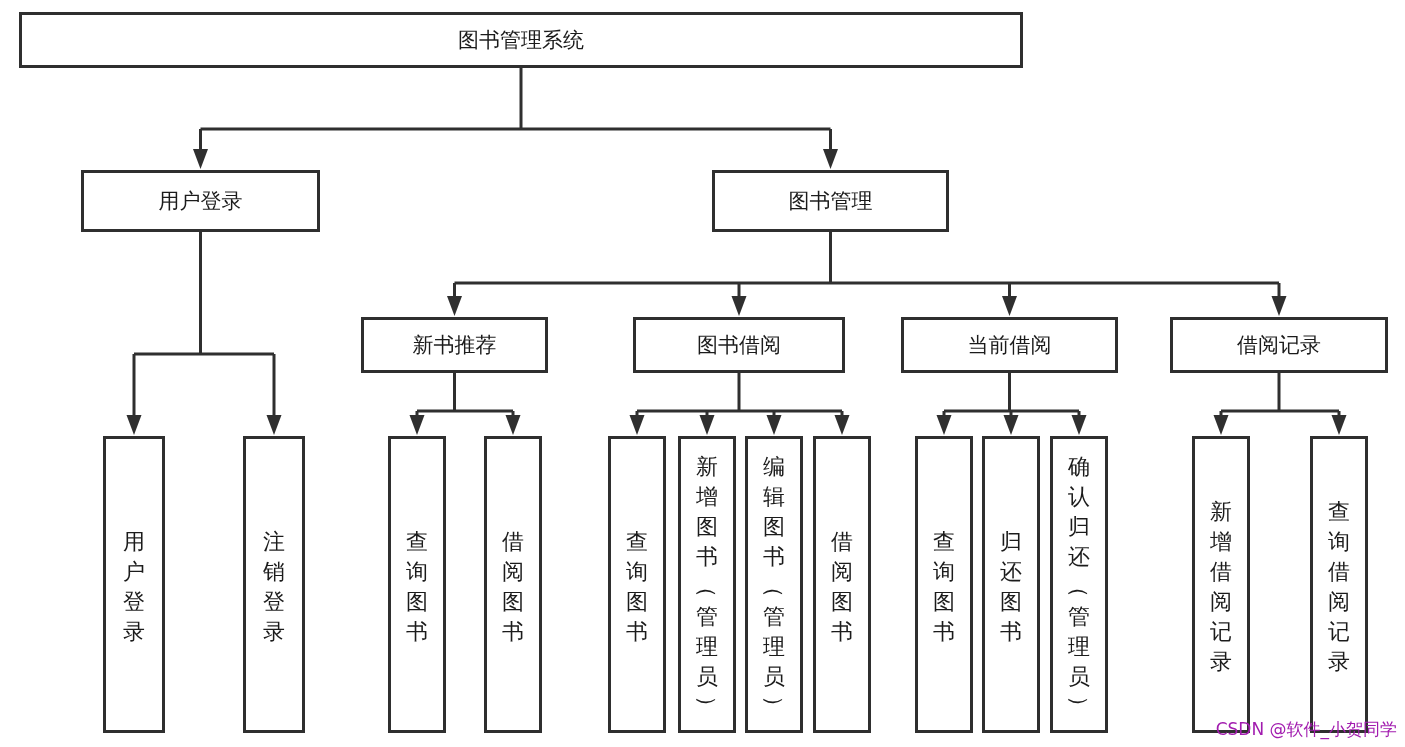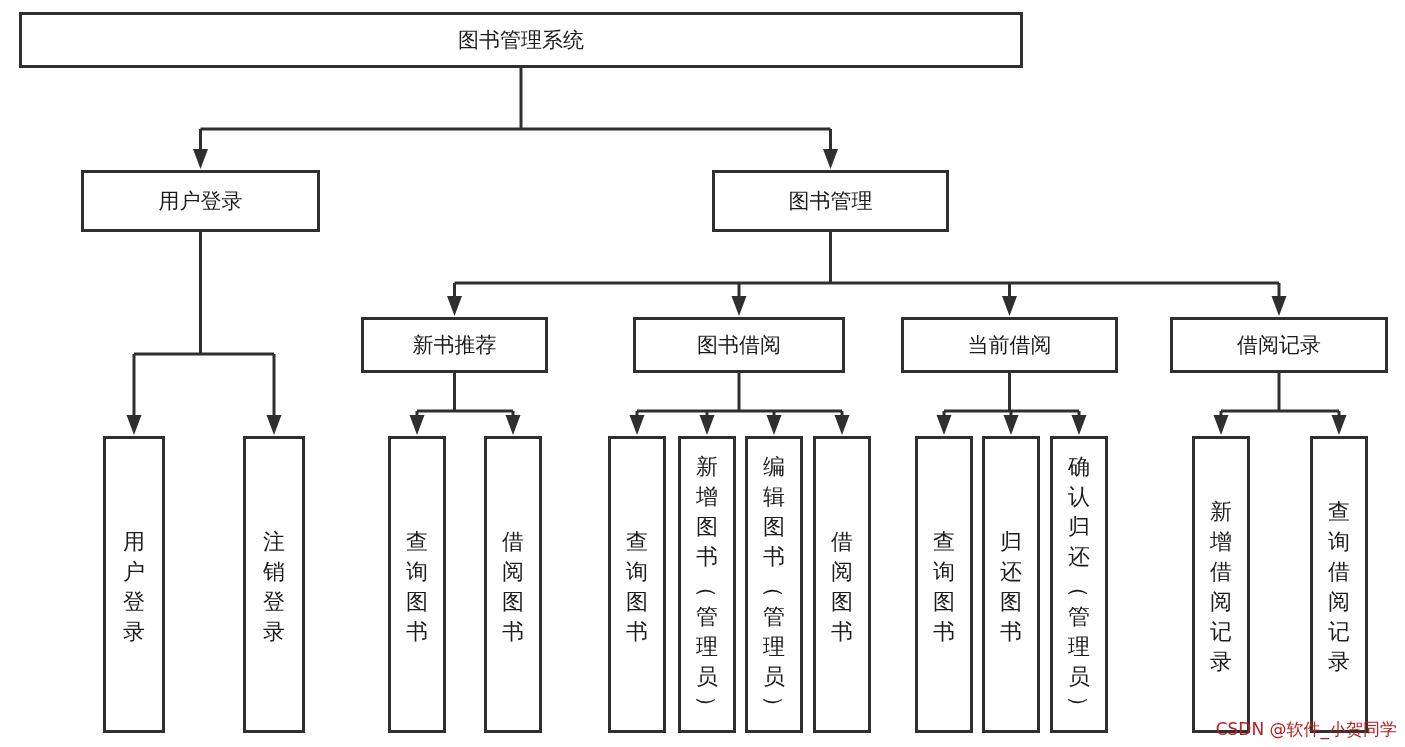--- a/index.html
+++ b/index.html
@@ -48,21 +48,21 @@
     fill: #1b1b1b;
     text-anchor: middle;
     dominant-baseline: middle;
   }
   .watermark {
     position: absolute;
     right: 8px;
     bottom: 6px;
     font-family: "DejaVu Sans", "Liberation Sans", sans-serif;
     font-size: 17px;
-    color: #b91c1c;
+    color: #a21caf;
     white-space: nowrap;
     user-select: none;
   }
 </style>
 </head>
 <body>
 
 <div id="diagram-root">
 
   <svg id="tree-svg" viewBox="0 0 1405 747">

